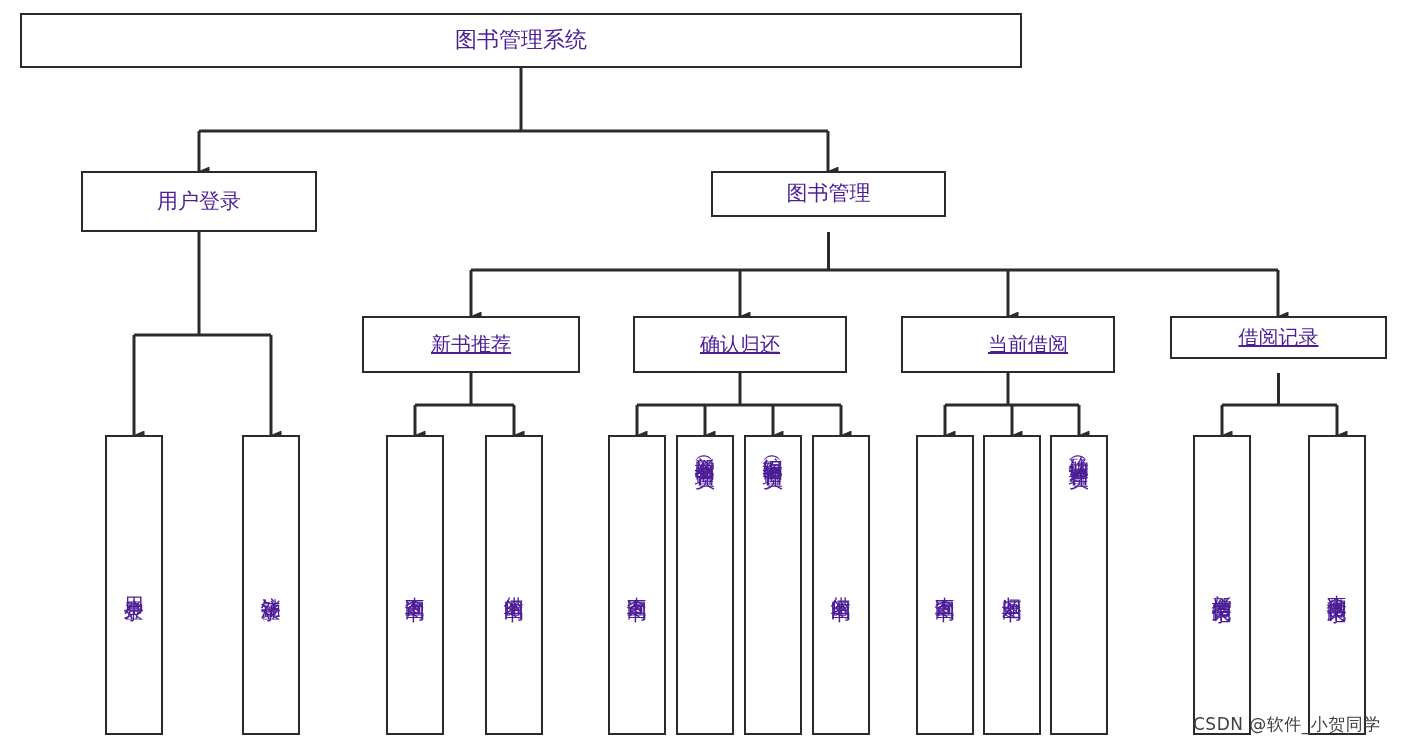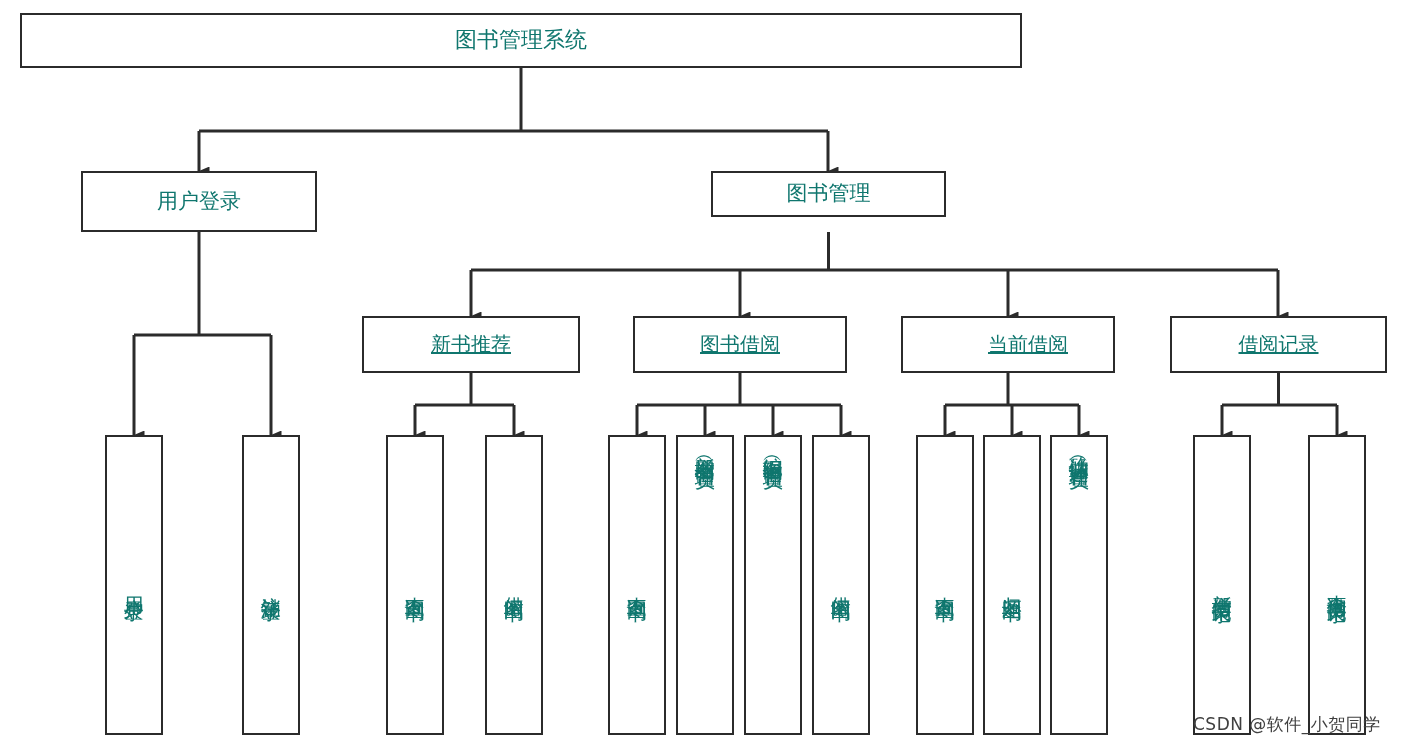--- a/index.html
+++ b/index.html
@@ -27,21 +27,21 @@
     pointer-events: none;
   }
   .node {
     position: absolute;
     box-sizing: border-box;
     border: 2.5px solid #2b2b2b;
     background: #ffffff;
     display: flex;
     align-items: center;
     justify-content: center;
-    color: #0f766e;
+    color: #4c1d95;
     text-align: center;
     line-height: 1.12;
   }
   .node.root {
     font-size: 22px;
   }
   .node.lvl2 {
     font-size: 21px;
   }
   .node.lvl3 {
@@ -114,23 +114,23 @@
         <path d="M1222,405 L1222,435" marker-end="url(#arrow)"></path>
         <path d="M1337,405 L1337,435" marker-end="url(#arrow)"></path>
       </g>
   </svg>
 
   <div id="nodes-layer">
       <div class="node root" style="left: 20px; top: 13px; width: 1002px; height: 55px;">图书管理系统</div>
       <div class="node lvl2" style="left: 81px; top: 171px; width: 236px; height: 61px;">用户登录</div>
       <div class="node lvl2" style="left: 711px; top: 171px; width: 235px; height: 46px;">图书管理</div>
       <div class="node lvl3" style="left: 362px; top: 316px; width: 218px; height: 57px;">新书推荐</div>
-      <div class="node lvl3" style="left: 633px; top: 316px; width: 214px; height: 57px;">图书借阅</div>
+      <div class="node lvl3" style="left: 633px; top: 316px; width: 214px; height: 57px;">确认归还</div>
       <div class="node lvl3" style="left: 901px; top: 316px; width: 214px; height: 57px; padding-left: 40px;">当前借阅</div>
-      <div class="node lvl3" style="left: 1170px; top: 316px; width: 217px; height: 57px;">借阅记录</div>
+      <div class="node lvl3" style="left: 1170px; top: 316px; width: 217px; height: 43px;">借阅记录</div>
       <div class="node leaf" style="left: 105px; top: 435px; width: 58px; height: 300px;">用户登录</div>
       <div class="node leaf" style="left: 242px; top: 435px; width: 58px; height: 300px;">注销登录</div>
       <div class="node leaf" style="left: 386px; top: 435px; width: 58px; height: 300px;">查询图书</div>
       <div class="node leaf" style="left: 485px; top: 435px; width: 58px; height: 300px;">借阅图书</div>
       <div class="node leaf" style="left: 608px; top: 435px; width: 58px; height: 300px;">查询图书</div>
       <div class="node leaf top-aligned" style="left: 676px; top: 435px; width: 58px; height: 300px;">新增图书（管理员）</div>
       <div class="node leaf top-aligned" style="left: 744px; top: 435px; width: 58px; height: 300px;">编辑图书（管理员）</div>
       <div class="node leaf" style="left: 812px; top: 435px; width: 58px; height: 300px;">借阅图书</div>
       <div class="node leaf" style="left: 916px; top: 435px; width: 58px; height: 300px;">查询图书</div>
       <div class="node leaf" style="left: 983px; top: 435px; width: 58px; height: 300px;">归还图书</div>

